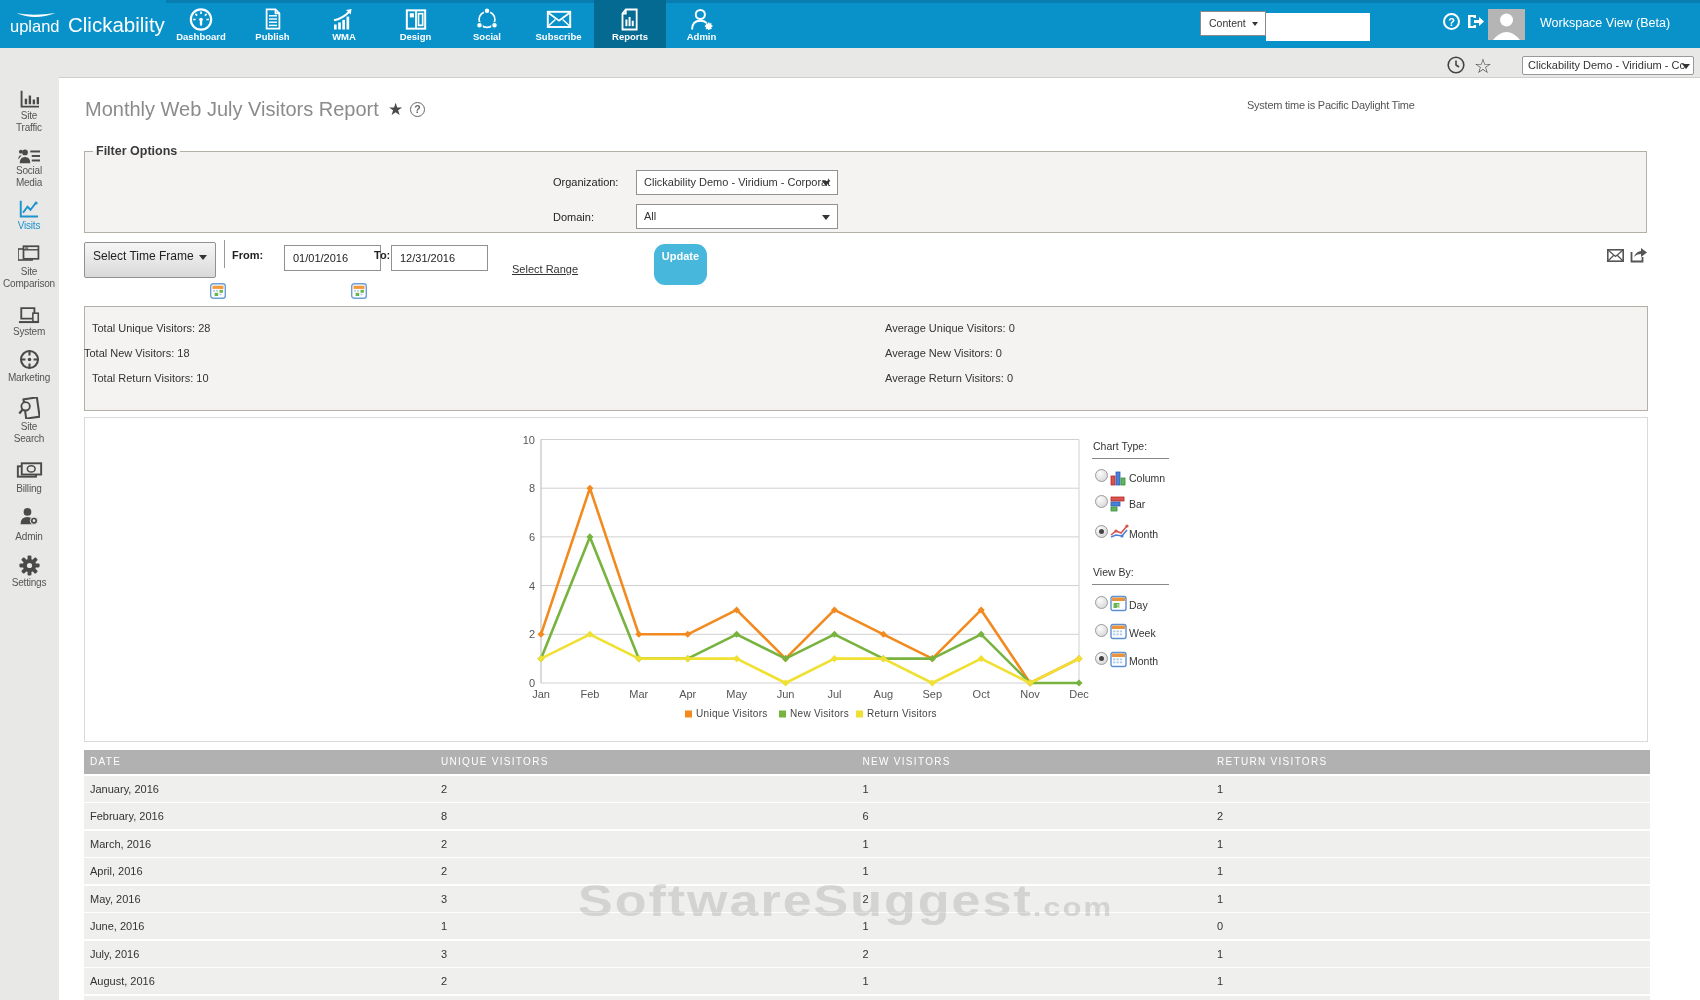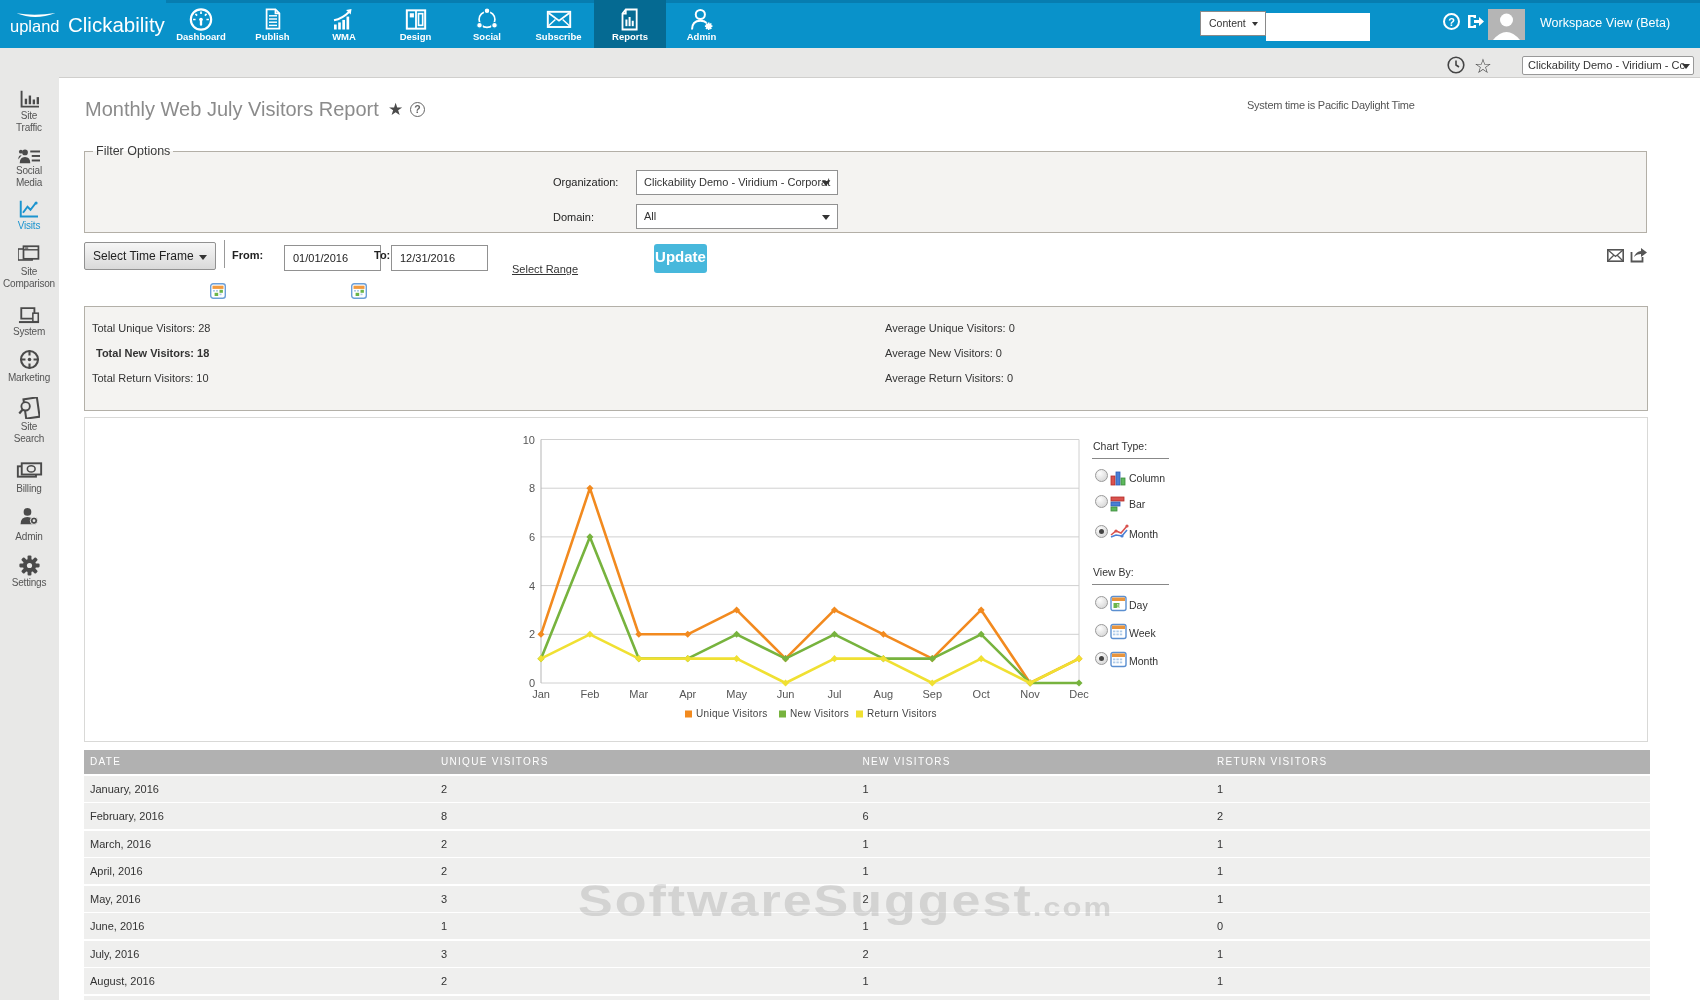--- a/index.html
+++ b/index.html
@@ -47,38 +47,38 @@
 .sbitem.on .lbl { color:#1c94cf; }
 
 
 #title { left:85px; top:99px; font-size:20px; line-height:20px; color:#8b8b8b; }
 #titlestar { left:388px; top:101px; font-size:17px; line-height:17px; color:#4a4a4a; }
 #titleq { left:410px; top:102px; width:15px; height:15px; border:1.5px solid #666; border-radius:50%;
   color:#666; font-size:10.5px; font-weight:bold; text-align:center; line-height:12px; }
 
 fieldset#filterbox { position:absolute; left:84px; top:144px; width:1563px; height:89px;
   background:#f4f3f1; border:1px solid #b3afa7; }
-fieldset#filterbox legend { margin-left:8px; padding:0 3px; font-size:12.5px; font-weight:normal; color:#3a3a3a; }
+fieldset#filterbox legend { margin-left:8px; padding:0 3px; font-size:12.5px; font-weight:bold; color:#3a3a3a; }
 .flabel { position:absolute; font-size:11px; color:#222; }
 .fsel { position:absolute; background:#fff; border:1px solid #919191; font-size:11px; color:#333;
   padding-left:7px; white-space:nowrap; overflow:hidden; }
 .fsel .arr { position:absolute; right:7px; top:50%; margin-top:-2px; width:0; height:0;
   border-left:4px solid transparent; border-right:4px solid transparent; border-top:5px solid #333; }
 
-#tfsel { left:84px; top:242px; width:132px; height:28px; border:1px solid #919191; border-radius:2px;
+#tfsel { left:84px; top:242px; width:132px; height:36px; border:1px solid #919191; border-radius:2px;
   background:linear-gradient(#f6f6f6,#d9d9d9); font-size:12px; color:#222; line-height:26px; padding-left:8px; }
 #tfsel .arr { position:absolute; right:8px; top:12px; width:0; height:0;
   border-left:4px solid transparent; border-right:4px solid transparent; border-top:5px solid #333; }
 #tfdiv { left:224px; top:240px; width:1px; height:28px; background:#999; }
 .blabel { position:absolute; font-size:11px; font-weight:bold; color:#222; }
 .tinput { position:absolute; height:26px; background:#fff; border:1px solid #919191; font-size:11px;
   color:#222; line-height:24px; padding-left:8px; }
 #selrange { left:512px; top:248px; font-size:11px; color:#333; text-decoration:underline;margin-top:15px; }
-#updatebtn { left:654px; top:244px; width:53px; height:29px; background:#47b8dc; border-radius:3px;
-  color:#fff; font-size:15px; font-weight:bold; text-align:center; line-height:25px; }
+#updatebtn { left:654px; top:244px; width:53px; height:41px; background:#47b8dc; border-radius:11px;
+  color:#fff; font-size:11px; font-weight:bold; text-align:center; line-height:25px; }
 
 #sumbox { left:84px; top:306px; width:1564px; height:105px; background:#f4f3f1; border:1px solid #b3b0a8; }
 .sumtxt { position:absolute; font-size:11px; color:#333; }
 
 #chartbox { left:84px; top:417px; width:1564px; height:325px; background:#fff; border:1px solid #d9d9d7; }
 
 
 .paneltitle { position:absolute; font-size:10.5px; color:#333; }
 .panelhr { position:absolute; width:77px; height:1px; background:#888; }
 .radio { position:absolute; width:13px; height:13px; border-radius:50%;
@@ -374,21 +374,21 @@
     <rect x="2.5" y="2.7" width="11" height="3.2" fill="#f29a3e"></rect>
     <rect x="3" y="7" width="2" height="1.6" fill="#aecbe9"></rect>
     <rect x="6" y="7" width="2" height="1.6" fill="#aecbe9"></rect>
     <rect x="9.5" y="6.8" width="3.4" height="3" fill="#6cb54a"></rect>
     <rect x="4.6" y="9.8" width="3.6" height="3.2" fill="#6cb54a"></rect>
     <rect x="9.5" y="10.6" width="2" height="1.6" fill="#aecbe9"></rect>
   </svg>
 
   <div class="abs" id="sumbox"></div>
   <div class="sumtxt" style="left:92px; top:322px;">Total Unique Visitors: 28</div>
-  <div class="sumtxt" style="left:96px; top:347px;font-weight:bold;">Total New Visitors: 18</div>
+  <div class="sumtxt" style="left:84px; top:347px;">Total New Visitors: 18</div>
   <div class="sumtxt" style="left:92px; top:372px;">Total Return Visitors: 10</div>
   <div class="sumtxt" style="left:885px; top:322px;">Average Unique Visitors: 0</div>
   <div class="sumtxt" style="left:885px; top:347px;">Average New Visitors: 0</div>
   <div class="sumtxt" style="left:885px; top:372px;">Average Return Visitors: 0</div>
 
   <div class="abs" id="chartbox"></div>
   <svg class="abs" style="left:84px; top:417px;" width="1564" height="325" viewBox="0 0 1564 325" id="chartsvg">
       <line x1="457" y1="266" x2="995" y2="266" stroke="#d0d0d0" stroke-width="1"></line>
       <text x="451" y="270" font-size="11" fill="#555" text-anchor="end" font-family="Liberation Sans">0</text>
       <line x1="457" y1="217.3" x2="995" y2="217.3" stroke="#d0d0d0" stroke-width="1"></line>

